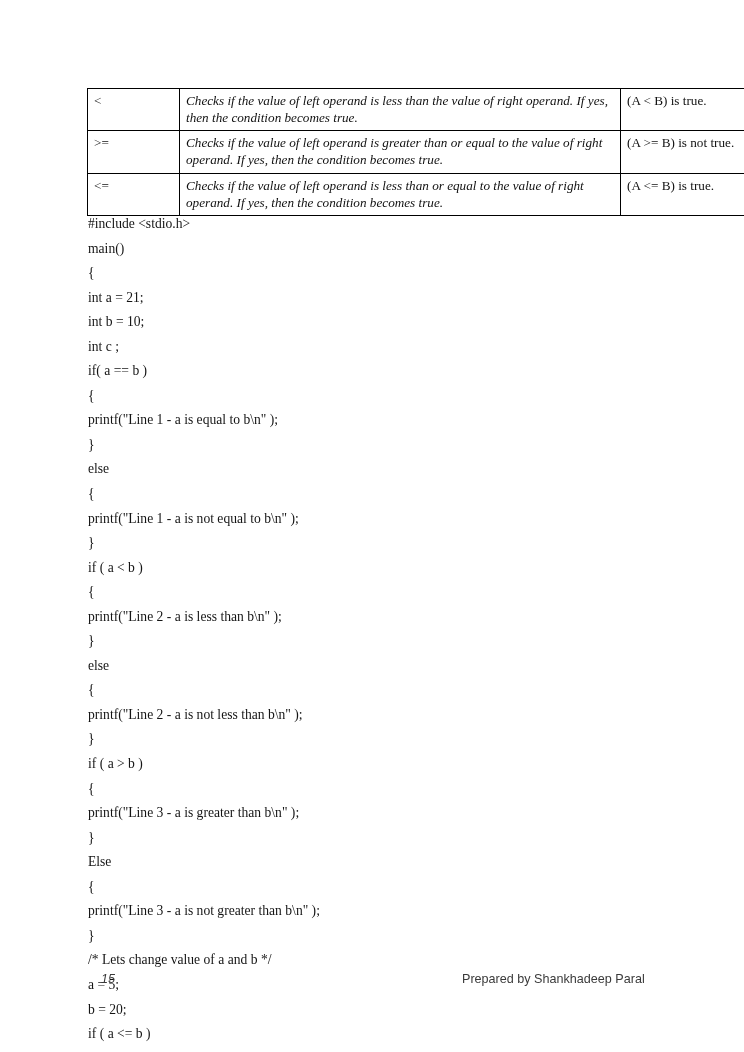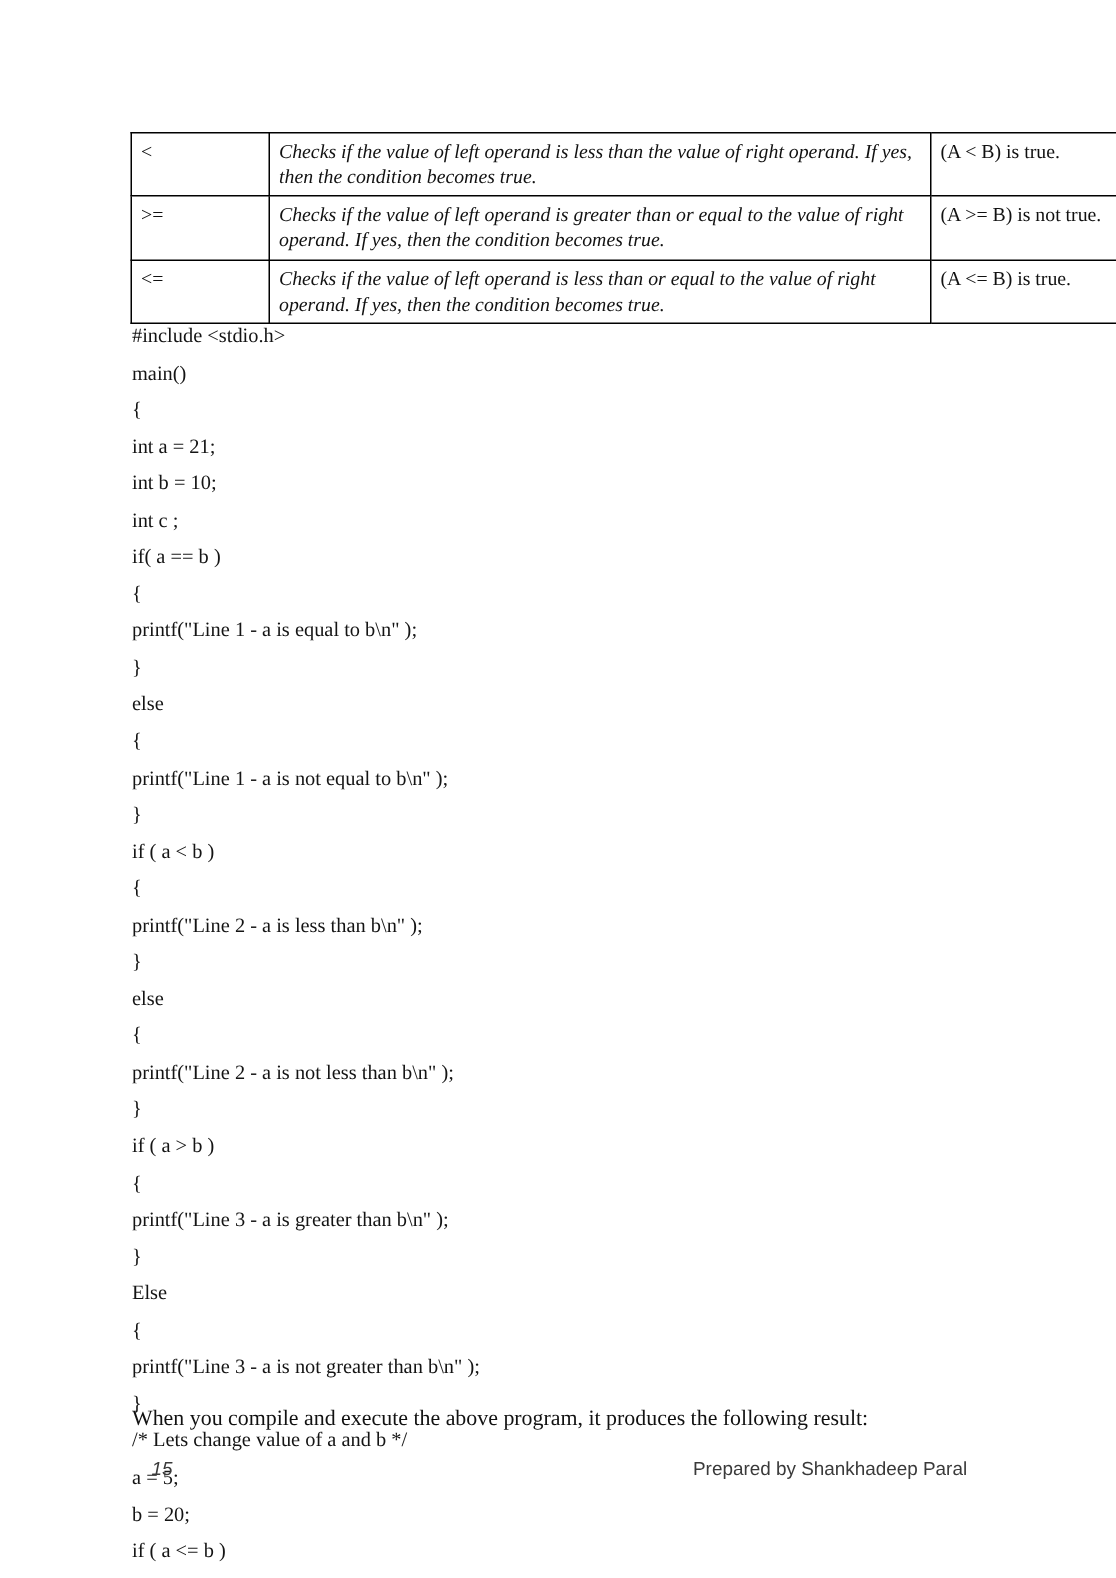--- a/index.html
+++ b/index.html
@@ -123,20 +123,19 @@
           <td class="col-op">&lt;=</td>
           <td class="col-desc">Checks if the value of left operand is less than or equal to the value of right operand. If yes, then the condition becomes true.</td>
           <td class="col-result">(A &lt;= B) is true.</td>
         </tr>
       </tbody>
     </table>
   </div>
 
   <div class="code-block" id="code-block"><div class="code-line">#include &lt;stdio.h&gt;</div><div class="code-line">main()</div><div class="code-line">{</div><div class="code-line">int a = 21;</div><div class="code-line">int b = 10;</div><div class="code-line">int c ;</div><div class="code-line">if( a == b )</div><div class="code-line">{</div><div class="code-line">printf("Line 1 - a is equal to b\n" );</div><div class="code-line">}</div><div class="code-line">else</div><div class="code-line">{</div><div class="code-line">printf("Line 1 - a is not equal to b\n" );</div><div class="code-line">}</div><div class="code-line">if ( a &lt; b )</div><div class="code-line">{</div><div class="code-line">printf("Line 2 - a is less than b\n" );</div><div class="code-line">}</div><div class="code-line">else</div><div class="code-line">{</div><div class="code-line">printf("Line 2 - a is not less than b\n" );</div><div class="code-line">}</div><div class="code-line">if ( a &gt; b )</div><div class="code-line">{</div><div class="code-line">printf("Line 3 - a is greater than b\n" );</div><div class="code-line">}</div><div class="code-line">Else</div><div class="code-line">{</div><div class="code-line">printf("Line 3 - a is not greater than b\n" );</div><div class="code-line">}</div><div class="code-line">/* Lets change value of a and b */</div><div class="code-line">a = 5;</div><div class="code-line">b = 20;</div><div class="code-line">if ( a &lt;= b )</div><div class="code-line">{</div></div>
 
-  <div class="closing-line">When you compile and execute the above program, it produces the following result:</div>
 
   <div class="footer">
     <span class="footer-page-number">15</span>
     <span class="footer-credit">Prepared by Shankhadeep Paral</span>
   </div>
 
 </div>
 
 </body></html>

